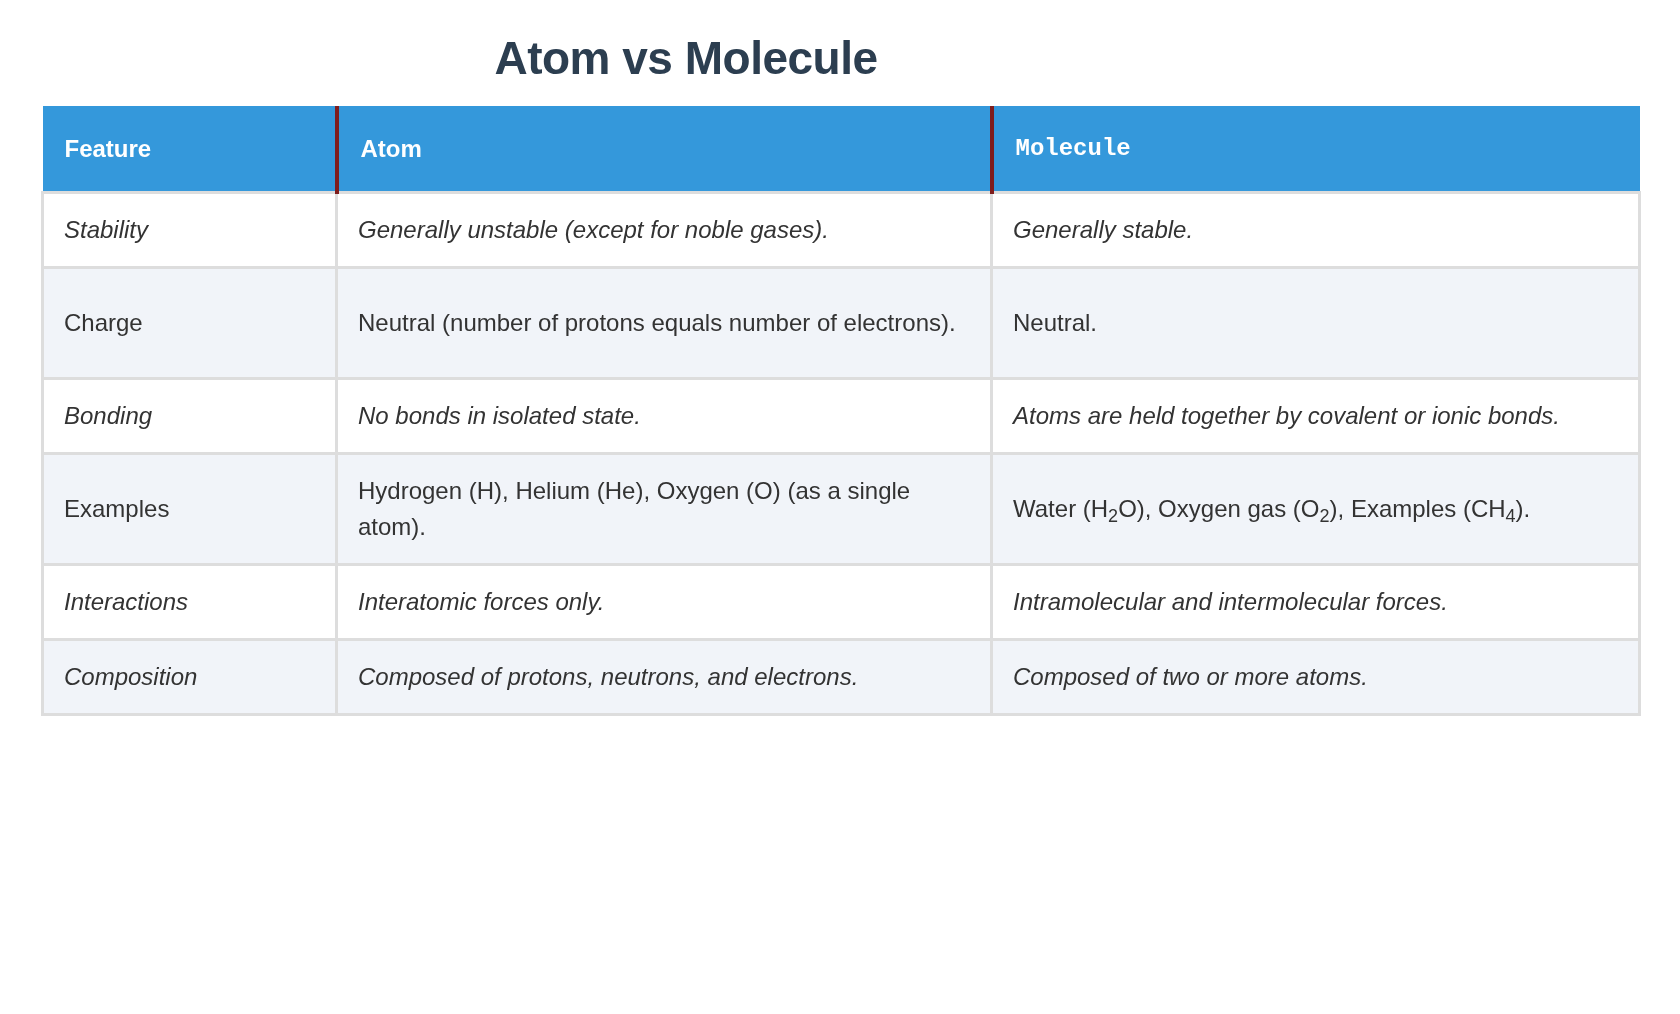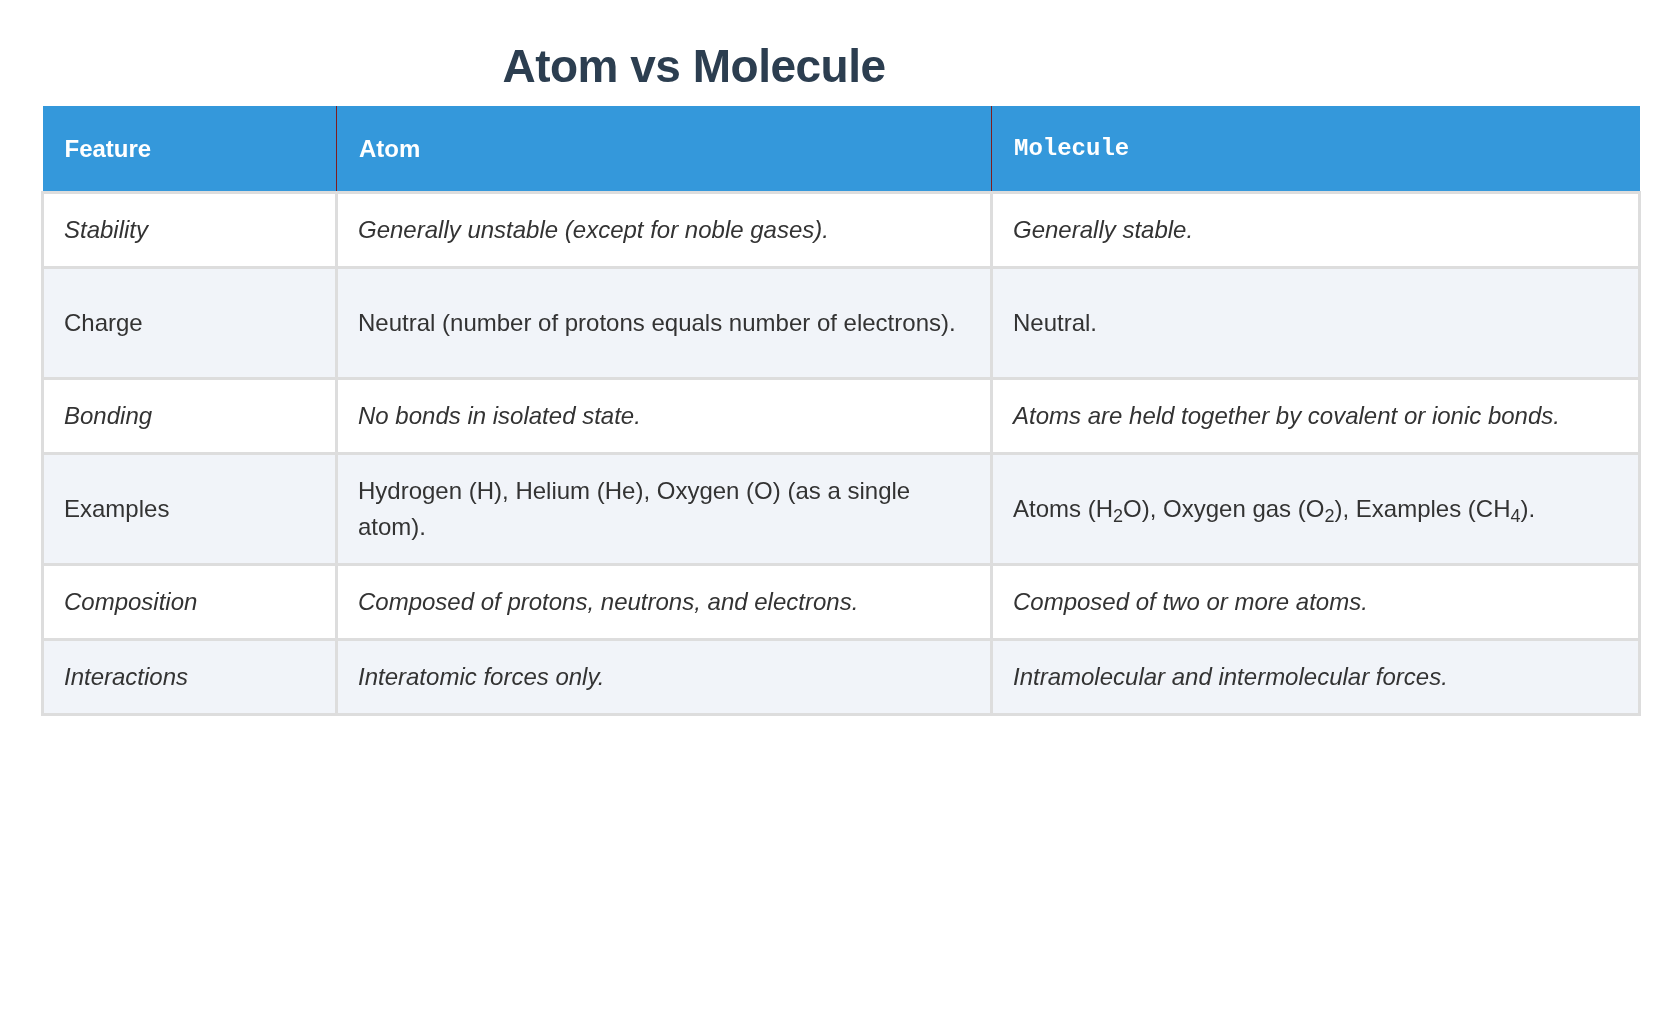--- a/index.html
+++ b/index.html
@@ -8,21 +8,21 @@
       background: #ffffff;
     }
     body {
       width: 1680px;
       height: 1014px;
       overflow: hidden;
       font-family: "Liberation Sans", sans-serif;
       color: #333333;
     }
     .page-title {
-      margin: 8px;
+      margin: 0;
       position: absolute;
       left: 0;
       top: 28px;
       width: 1372px;
       text-align: center;
       font-size: 46px;
       font-weight: bold;
       color: #2c3e50;
       line-height: 60px;
       letter-spacing: -0.5px;
@@ -42,21 +42,21 @@
     col.c1 { width: 294px; }
     col.c2 { width: 655px; }
     col.c3 { width: 648px; }
     thead th {
       background: #3498db;
       color: #ffffff;
       font-weight: bold;
       text-align: left;
       height: 85px;
       padding: 0 22px;
-      border-right: 1px solid #7f1d1d;
+      border-right: 4px solid #7f1d1d;
       font-size: 24px;
     }
     thead th:last-child { border-right: none; font-family: Liberation Mono, monospace; }
     tbody td {
       border: 3px solid #dddddd;
       padding: 15px 20px;
       line-height: 36px;
       vertical-align: middle;
       color: #333333;
     }
@@ -102,27 +102,27 @@
     <td><span>Neutral.</span></td>
   </tr>
         <tr class="one-line">
     <td>Bonding</td>
     <td><span>No bonds in isolated state.</span></td>
     <td><span>Atoms are held together by covalent or ionic bonds.</span></td>
   </tr>
         <tr class="two-line">
     <td>Examples</td>
     <td><span>Hydrogen (H), Helium (He), Oxygen (O) (as a single atom).</span></td>
-    <td><span>Atoms (H</span><sub>2</sub><span>O), Oxygen gas (O</span><sub>2</sub><span>), Examples (CH</span><sub>4</sub><span>).</span></td>
+    <td><span>Water (H</span><sub>2</sub><span>O), Oxygen gas (O</span><sub>2</sub><span>), Examples (CH</span><sub>4</sub><span>).</span></td>
+  </tr>
+        <tr class="one-line">
+    <td>Interactions</td>
+    <td><span>Interatomic forces only.</span></td>
+    <td><span>Intramolecular and intermolecular forces.</span></td>
   </tr>
         <tr class="one-line">
     <td>Composition</td>
     <td><span>Composed of protons, neutrons, and electrons.</span></td>
     <td><span>Composed of two or more atoms.</span></td>
   </tr>
-        <tr class="one-line">
-    <td>Interactions</td>
-    <td><span>Interatomic forces only.</span></td>
-    <td><span>Intramolecular and intermolecular forces.</span></td>
-  </tr>
       </tbody>
   </table>
 </div>
 
 </body></html>

